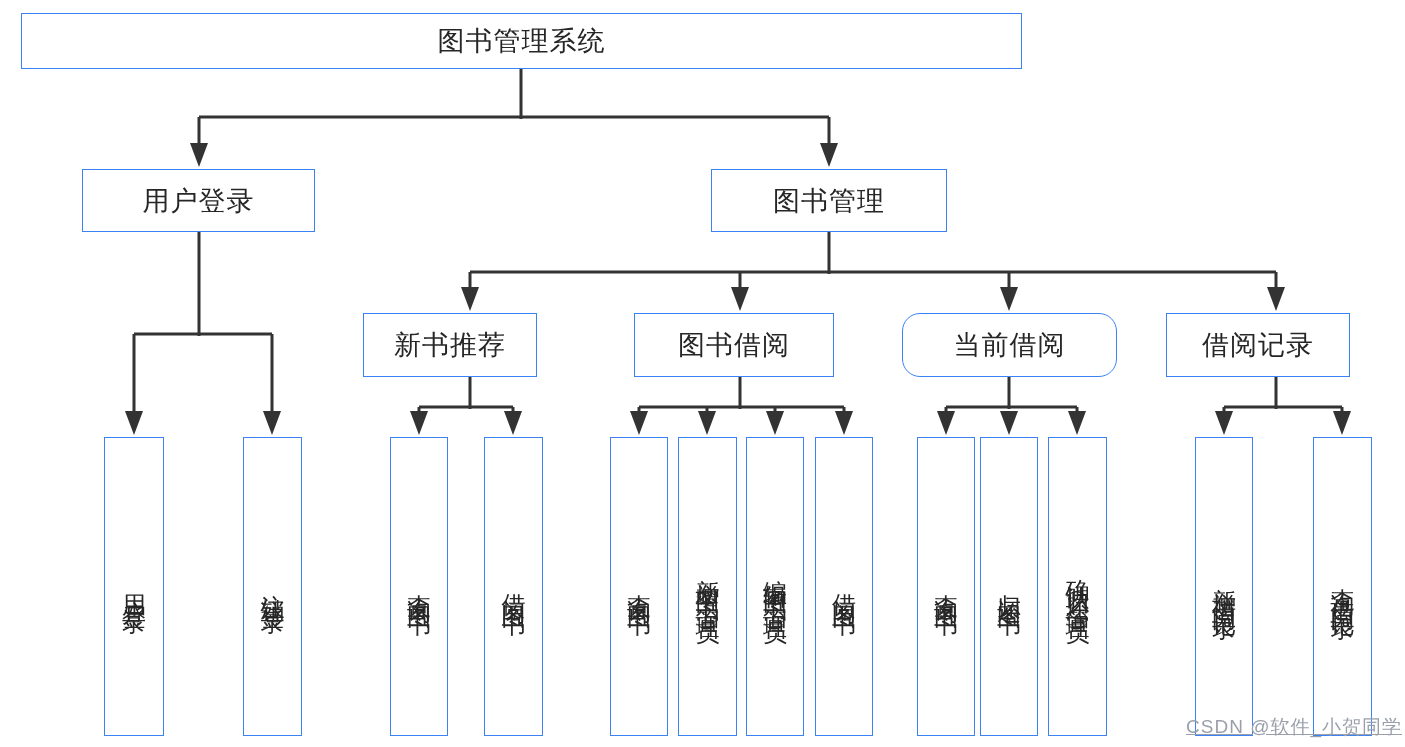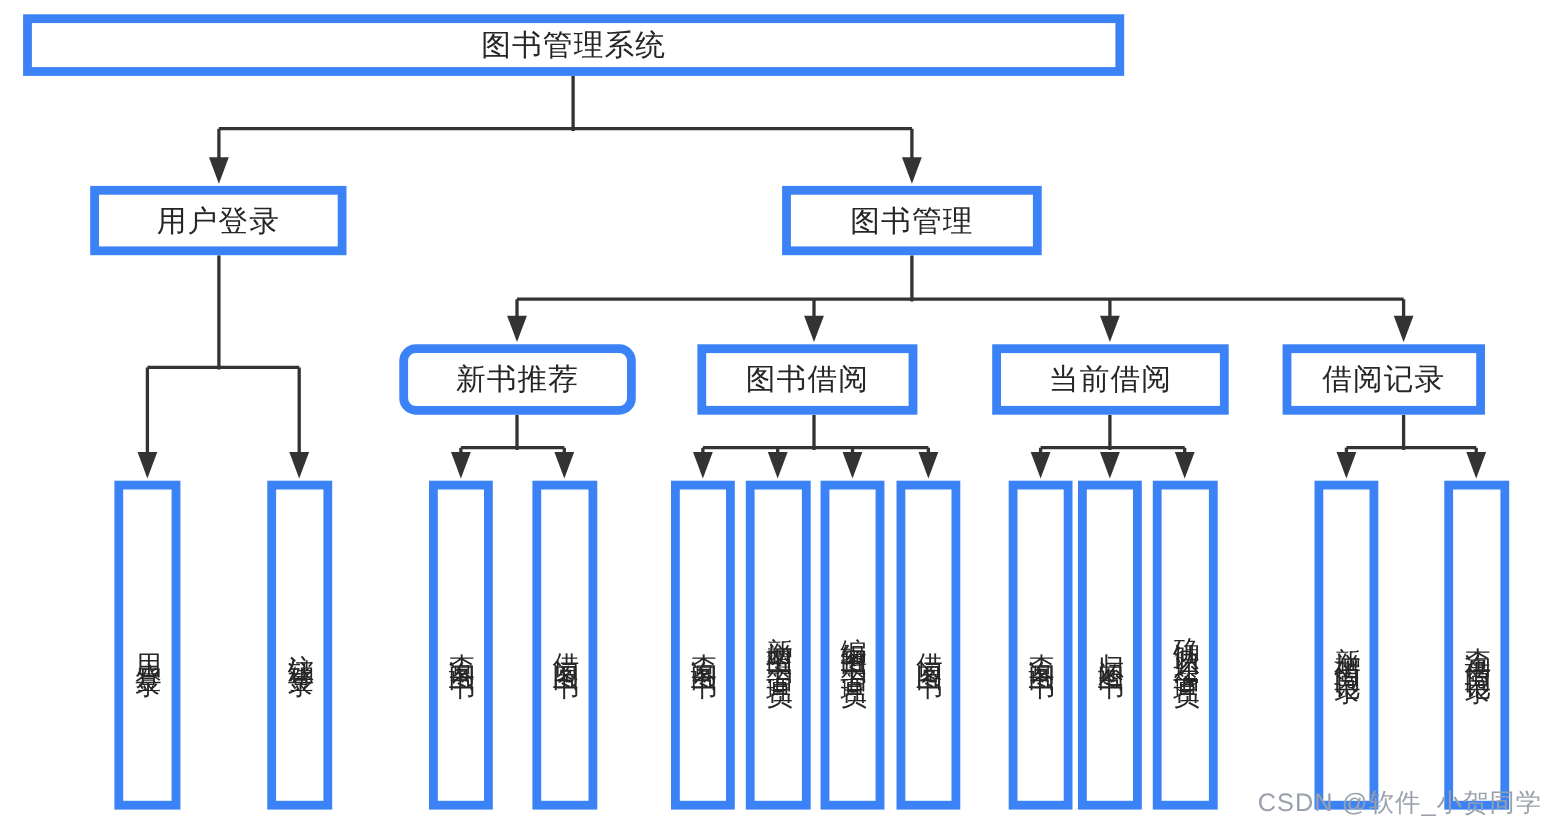--- a/index.html
+++ b/index.html
@@ -3,31 +3,31 @@
 <meta charset="utf-8">
 <style>
   html,body { margin:0; padding:0; background:#ffffff; }
   .stage {
     position:relative; width:1405px; height:747px; background:#ffffff;
     font-family:"Liberation Sans", sans-serif; overflow:hidden;
   }
   .wires { position:absolute; left:0; top:0; pointer-events:none; }
   .hbox, .vbox {
     position:absolute; box-sizing:border-box; background:#ffffff;
-    border:8px solid #3b82f6; display:flex; align-items:center; justify-content:center;
+    border:1px solid #3b82f6; display:flex; align-items:center; justify-content:center;
     color:#262626;
   }
   .hbox { font-size:27px; letter-spacing:1px; white-space:nowrap; }
   .vbox > span {
     writing-mode:vertical-rl; text-orientation:mixed;
     font-size:24px; letter-spacing:6px; line-height:1;
   }
   .watermark {
-    position:absolute; right:3px; top:714px; font-size:23px;
-    color:#9aa0ab; letter-spacing:1px; white-space:nowrap; z-index:5;
+    position:absolute; right:3px; top:714px; font-size:19px;
+    color:#9aa0ab; letter-spacing:1px; white-space:nowrap; z-index:5;text-decoration:underline;
   }
 </style>
 </head>
 <body>
 
 <div class="stage">
 
   <svg class="wires" width="1405" height="747" viewBox="0 0 1405 747">
     <g stroke="#333333" stroke-width="3" fill="none">
       <path d="M521 69 V119 M199 117 H829 M199 117 V146 M829 117 V146"></path>
@@ -59,23 +59,23 @@
       <polygon points="1224,435 1215,411 1233,411"></polygon>
       <polygon points="1342,435 1333,411 1351,411"></polygon>
     </g>
   </svg>
 
   <div class="hbox" style="left:21px; top:13px; width:1001px; height:56px;">图书管理系统</div>
 
   <div class="hbox" style="left:82px; top:169px; width:233px; height:63px;">用户登录</div>
   <div class="hbox" style="left:711px; top:169px; width:236px; height:63px;">图书管理</div>
 
-  <div class="hbox" style="left:363px; top:313px; width:215px; height:64px;border-radius:15px;">新书推荐</div>
+  <div class="hbox" style="left:363px; top:313px; width:174px; height:64px;">新书推荐</div>
   <div class="hbox" style="left:634px; top:313px; width:200px; height:64px;">图书借阅</div>
-  <div class="hbox" style="left:902px; top:313px; width:215px; height:64px;">当前借阅</div>
+  <div class="hbox" style="left:902px; top:313px; width:215px; height:64px;border-radius:18px;">当前借阅</div>
   <div class="hbox" style="left:1166px; top:313px; width:184px; height:64px;">借阅记录</div>
 
   <div class="vbox" style="left:104px; top:437px; width:60px; height:299px;">
     <span>用户登录</span>
   </div>
   <div class="vbox" style="left:243px; top:437px; width:59px; height:299px;">
     <span>注销登录</span>
   </div>
 
   <div class="vbox" style="left:390px; top:437px; width:58px; height:299px;">

